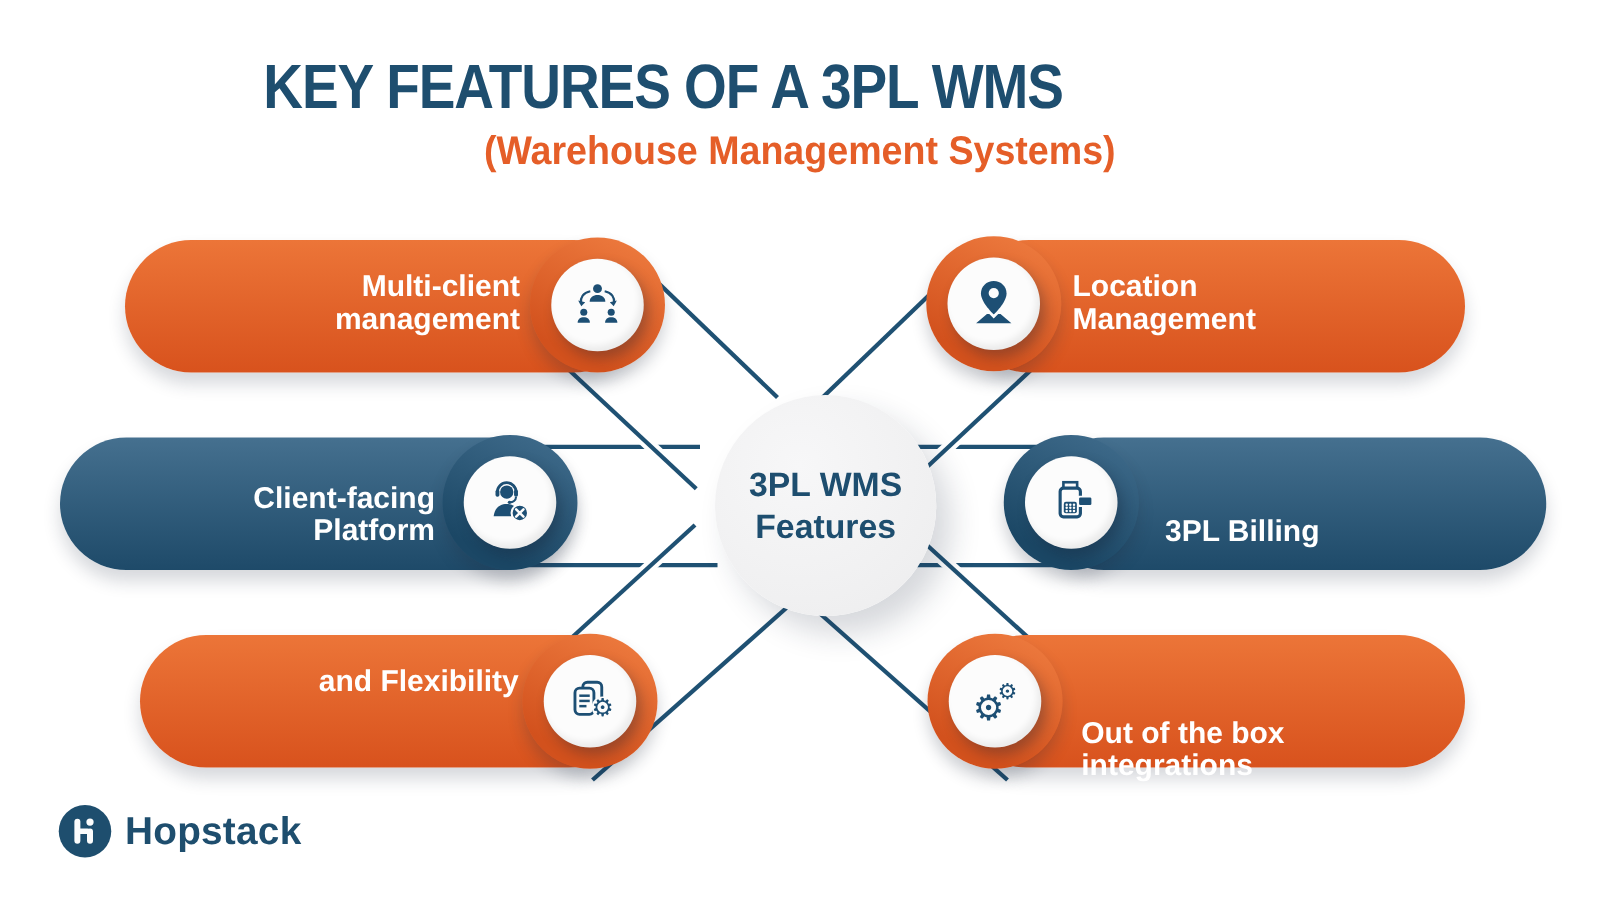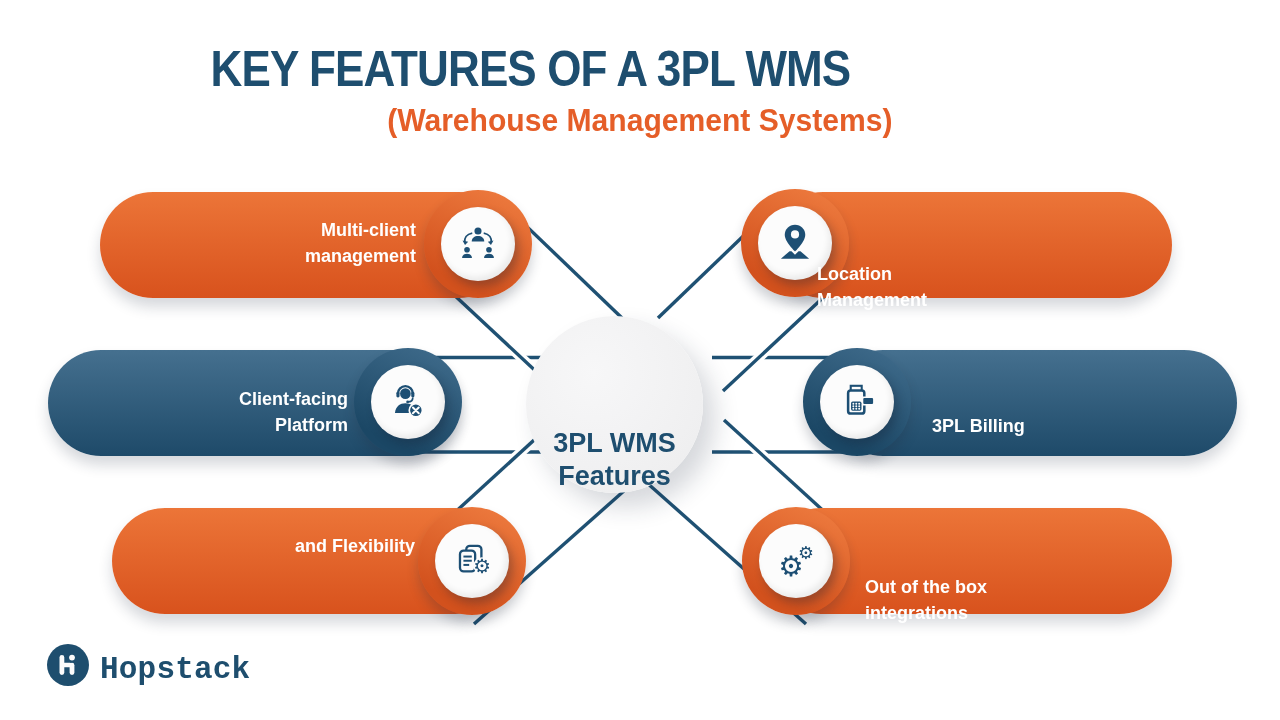--- a/index.html
+++ b/index.html
@@ -22,32 +22,32 @@
   .pill.orange{background:linear-gradient(180deg,#EC7538 0%,#D8521D 100%);}
   .pill.blue{background:linear-gradient(180deg,#45708F 0%,#1E4A69 100%);}
   .ring{position:absolute;width:108px;height:108px;border-radius:50%;z-index:3;
         box-shadow:0 8px 12px rgba(30,40,60,0.22);}
   .ring.orange{background:linear-gradient(205deg,#ED7A3E 8%,#D2511D 80%);}
   .ring.blue{background:linear-gradient(205deg,#3E6A8A 8%,#1B4765 80%);}
   .icon-circle{position:absolute;width:74px;height:74px;border-radius:50%;z-index:4;
         background:#FCFCFC;display:flex;align-items:center;justify-content:center;
         box-shadow:4px 6px 10px rgba(20,30,50,0.30), inset -3px -4px 6px rgba(0,0,0,0.07);}
   .icon-circle svg{width:46px;height:46px;display:block;}
-  .label{position:absolute;z-index:5;color:#ffffff;font-weight:700;font-size:18px;line-height:26px;}
+  .label{position:absolute;z-index:5;color:#ffffff;font-weight:700;font-size:24px;line-height:26px;}
   .label.right{text-align:right;}
   .label span{display:block;}
   
-  .center-circle{position:absolute;left:526px;top:316px;width:177px;height:177px;border-radius:50%;
+  .center-circle{position:absolute;left:572px;top:316px;width:177px;height:177px;border-radius:50%;
         z-index:3;background:radial-gradient(circle at 38% 32%,#F7F7F8 0%,#EFEFF0 75%,#EAEAEB 100%);
         box-shadow:12px 14px 24px rgba(30,40,60,0.18);
-        display:flex;align-items:flex-end;justify-content:center;text-align:center;}
+        display:flex;align-items:center;justify-content:center;text-align:center;}
   .center-circle .center-label{color:#1E4E6F;font-weight:700;font-size:27px;line-height:33px;}
   .center-circle .center-label span{display:block;}
   
-  .footer{position:absolute;left:46px;top:643px;z-index:6;display:flex;align-items:flex-end;gap:10px;font-family:Liberation Mono, monospace;}
+  .footer{position:absolute;left:46px;top:643px;z-index:6;display:flex;align-items:center;gap:10px;}
   .footer svg{width:44px;height:44px;display:block;}
   .brand-name{font-size:31px;font-weight:700;color:#1E4E6E;letter-spacing:0.2px;}
 </style>
 </head>
 <body>
 
 <div class="stage">
 
   <svg class="connectors" width="1280" height="720" viewBox="0 0 1280 720">
 
@@ -127,21 +127,21 @@
     <div class="ring orange" style="left:741px;top:189px;"></div>
     <div class="icon-circle" style="left:758px;top:206px;">
       <svg viewBox="0 0 44 44">
         <g fill="#1D4F74">
           <path d="M22 4.5 c-5.6 0-9.8 4.2-9.8 9.6 c0 7 9.8 16 9.8 16 s9.8-9 9.8-16 c0-5.4-4.2-9.6-9.8-9.6 z"></path>
           <circle cx="22" cy="13.8" r="3.9" fill="#FCFCFC"></circle>
           <path d="M8.5 37 L16.8 29.8 L18.6 29.8 L22 33.2 L25.4 29.8 L27.2 29.8 L35.5 37 Z"></path>
         </g>
       </svg>
     </div>
-    <div class="label" style="left:817px;top:217px;width:300px;margin-top:44px;">
+    <div class="label" style="left:858px;top:217px;width:300px;">
       <span>Location</span>
       <span>Management</span>
     </div>
   </div>
 
   <div>
     <div class="pill blue" style="left:48px;top:350px;width:410px;"></div>
     <div class="ring blue" style="left:354px;top:348px;"></div>
     <div class="icon-circle" style="left:371px;top:365px;">
       <svg viewBox="0 0 44 44">

